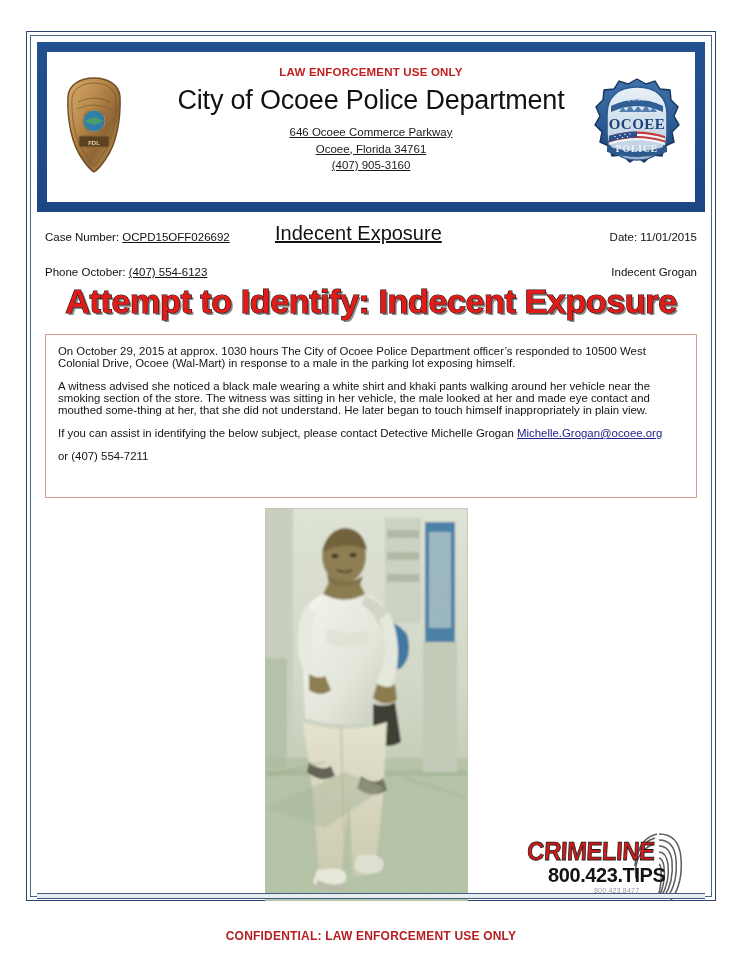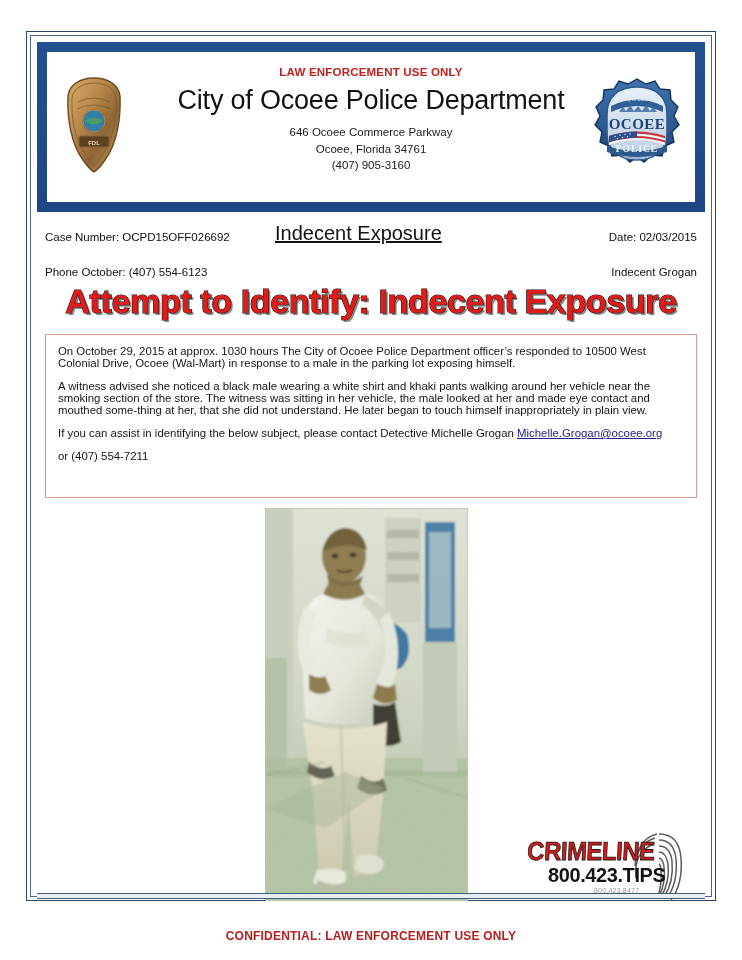--- a/index.html
+++ b/index.html
@@ -37,42 +37,42 @@
   .le-only{
     position:absolute;left:0;right:0;top:14px;text-align:center;
     font-size:11.5px;font-weight:bold;color:#c0201f;letter-spacing:.2px;
   }
   .dept-name{
     position:absolute;left:0;right:0;top:33px;text-align:center;
     font-size:27px;color:#111;font-weight:400;letter-spacing:-.2px;
   }
   .dept-addr{
     position:absolute;left:0;right:0;top:72px;text-align:center;
-    font-size:11.5px;color:#1a1a1a;line-height:16.5px;
+    font-size:11.5px;color:#1a1a1a;line-height:16.5px;text-decoration:underline;
   }
 
   
   .badge-shield{
     position:absolute;left:18px;top:24px;width:58px;height:98px;
   }
 
   
   .ocoee-seal{
     position:absolute;right:14px;top:24px;width:88px;height:96px;
   }
 
   
   .case-row{
     position:absolute;left:45px;width:652px;
     font-size:11.5px;color:#111;
   }
   .case-row.r1{top:231px;}
   .case-row.r2{top:266px;}
   .case-label{position:absolute;left:0;top:0;white-space:nowrap;}
-  .case-value{}
+  .case-value{text-decoration:underline;}
   .charge-title{
     position:absolute;left:222px;top:-9px;
     font-size:20px;color:#111;text-decoration:underline;white-space:nowrap;margin-left:8px;
   }
   .case-right{position:absolute;right:0;top:0;white-space:nowrap;}
 
   
   .headline{
     position:absolute;left:0;right:0;top:283px;text-align:center;
     font-size:33px;font-weight:bold;
@@ -233,21 +233,21 @@
       </svg>
     </div>
   </div>
 
   <div class="case-row r1">
     <span class="case-label">
       <span>Case Number:</span>
       <span class="case-value">OCPD15OFF026692</span>
     </span>
     <span class="charge-title">Indecent Exposure</span>
-    <span class="case-right">Date: 02/03/2015</span>
+    <span class="case-right">Date: 11/01/2015</span>
   </div>
 
   <div class="case-row r2">
     <span class="case-label">
       <span>Phone October:</span>
       <span class="case-value">(407) 554-6123</span>
     </span>
     <span class="case-right">Indecent Grogan</span>
   </div>
 

